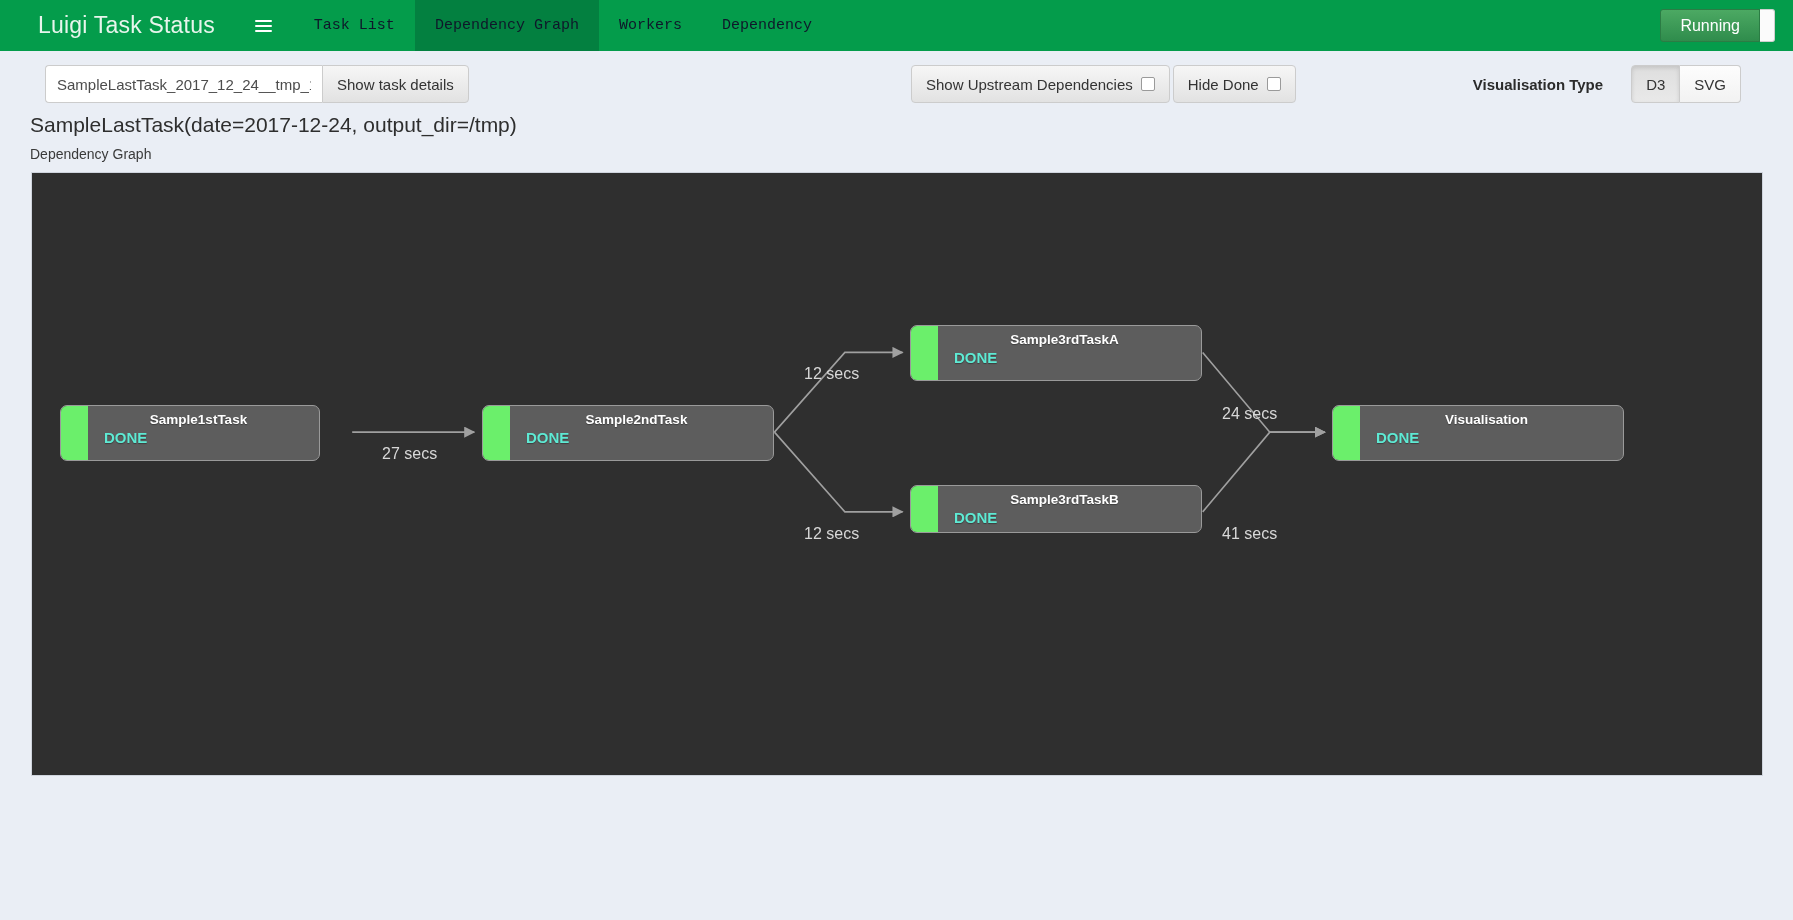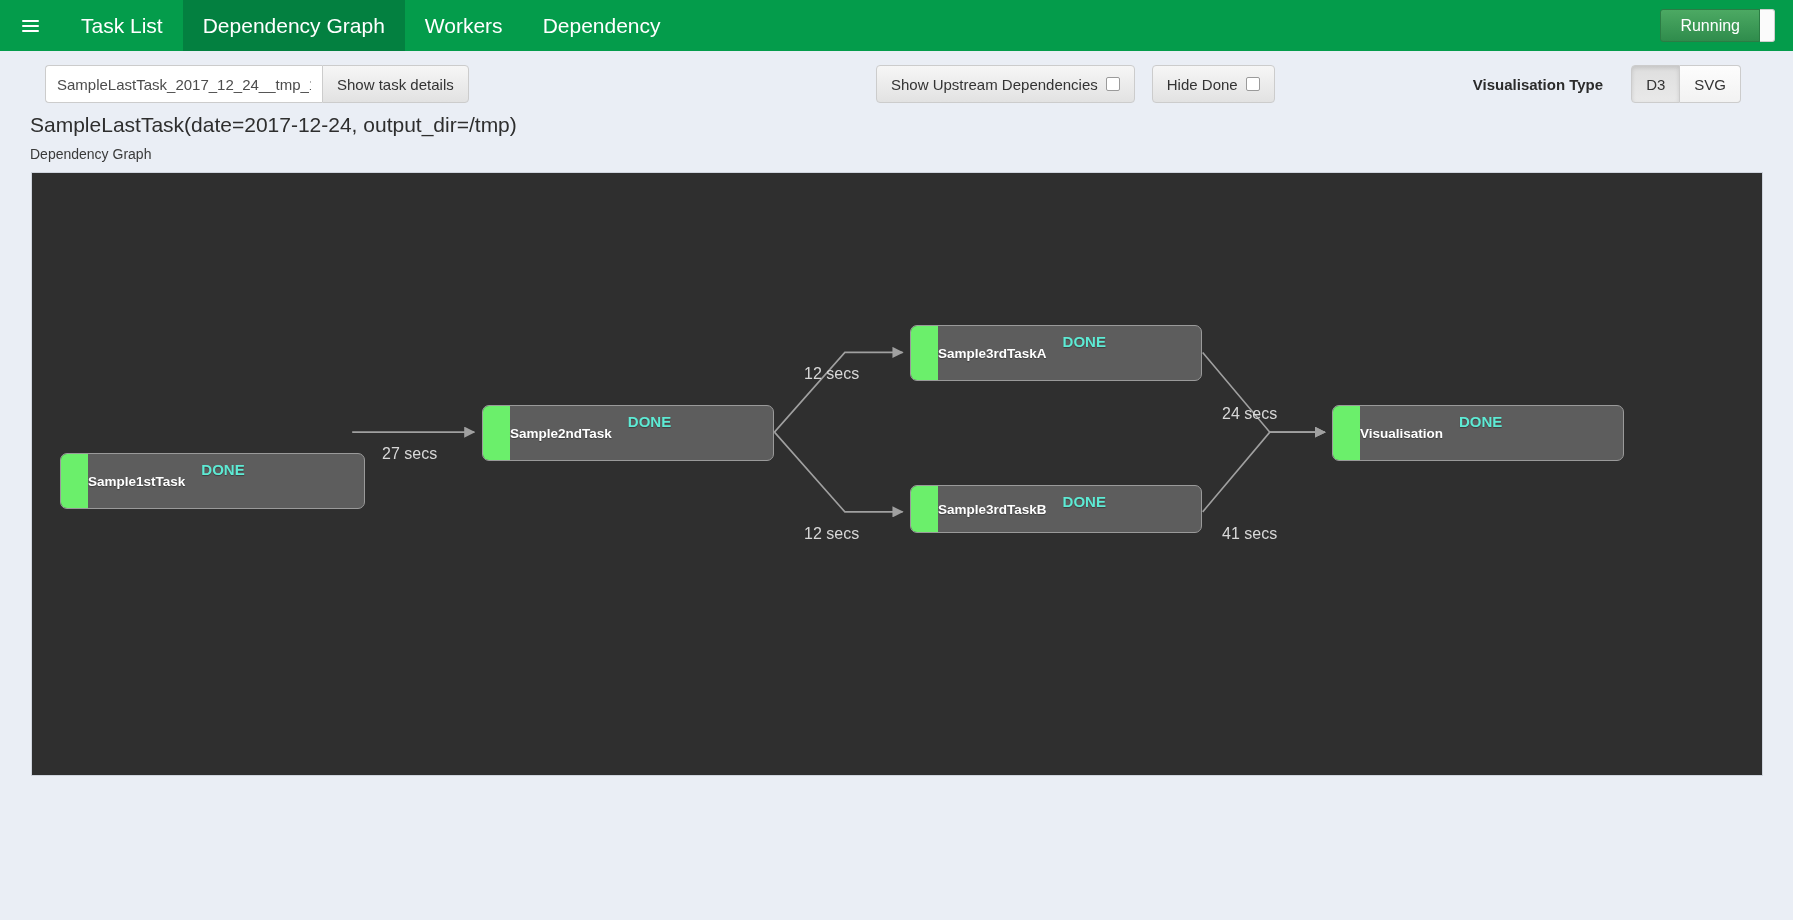--- a/index.html
+++ b/index.html
@@ -34,25 +34,26 @@
     padding: 0 22px;
     cursor: pointer;
   }
   .hamburger span {
     display: block; width: 17px; height: 2px; background: #ffffff; border-radius: 1px;
   }
   .navlinks { display: flex; align-items: stretch; }
   .navlink {
     display: flex; align-items: center;
     padding: 0 20px;
-    color: #ffffff;
-    font-size: 21px;
+    color: #0f172a;
+    font-size: 15px;
     text-decoration: none;
     white-space: nowrap;
     cursor: pointer;
+    font-family: Liberation Mono, monospace;
   }
   .navlink.active { background: #038040; }
   .nav-right {
     margin-left: auto;
     display: flex; align-items: center;
     padding-right: 18px;
   }
   .status-badge {
     display: flex; align-items: center;
     height: 33px;
@@ -106,22 +107,22 @@
     color: #333333;
     background: linear-gradient(to bottom, #f6f6f6 0%, #e2e2e2 100%);
     border: 1px solid #cccccc;
     border-radius: 4px;
     white-space: nowrap;
     cursor: pointer;
   }
   .task-search-group .btn { border-radius: 0 4px 4px 0; }
 
   .center-btns {
-    position: absolute; left: 876px; top: 14px;
-    display: flex; gap: 17px;
+    position: absolute; left: 911px; top: 14px;
+    display: flex; gap: 3px;
   }
   .btn .cbox {
     display: inline-block;
     width: 14px; height: 14px;
     margin-left: 8px;
     background: #ffffff;
     border: 1px solid #9a9a9a;
     border-radius: 2px;
     vertical-align: middle;
   }
@@ -176,21 +177,21 @@
     background: #5d5d5d;
     border: 1.5px solid #9a9a9a;
     border-radius: 7px;
     overflow: hidden;
   }
   .node-bar { width: 27px; background: #6bef6b; flex: none; }
   .node-body {
     position: relative;
     flex: 1;
     padding: 6px 10px 4px 0;
-    display: flex; align-items: center;
+    display: flex; flex-direction: column; align-items: center;
   }
   .node-name {
     font-size: 13.5px;
     font-weight: bold;
     color: #ffffff;
     line-height: 1.15;
     text-shadow: 0 1px 1px rgba(0,0,0,.35);
   }
   .node-status {
     align-self: flex-start;
@@ -205,20 +206,21 @@
     position: absolute;
     font-size: 16px;
     color: #d8d8d8;
     white-space: nowrap;
   }
 </style>
 </head>
 <body>
 
 <div class="navbar">
+  <div class="brand">Luigi Task Status</div>
 
   <div class="hamburger">
     <span></span>
     <span></span>
     <span></span>
   </div>
 
   <div class="navlinks">
     <a class="navlink">Task List</a>
     <a class="navlink active">Dependency Graph</a>
@@ -271,21 +273,21 @@
     </defs>
     <g id="edge-layer" stroke="#a0a0a0" stroke-width="1.6" fill="none">
         <path d="M 320 260 L 387.1 260 L 442 260" marker-end="url(#arrow)"></path>
         <path d="M 742 260 L 812.4 180 L 870 180" marker-end="url(#arrow)"></path>
         <path d="M 742 260 L 812.4 340 L 870 340" marker-end="url(#arrow)"></path>
         <path d="M 1170 180 L 1237.1 260 L 1292 260" marker-end="url(#arrow)"></path>
         <path d="M 1170 340 L 1237.1 260 L 1292 260" marker-end="url(#arrow)"></path>
       </g>
   </svg>
   <div id="node-layer">
-      <div class="node" style="left: 28px; top: 232px; width: 305px; height: 56px; margin-top: 48px;">
+      <div class="node" style="left: 28px; top: 232px; width: 260px; height: 56px;">
         <div class="node-bar"></div>
         <div class="node-body">
           <div class="node-name">Sample1stTask</div>
           <div class="node-status">DONE</div>
         </div>
       </div>
       <div class="node" style="left: 450px; top: 232px; width: 292px; height: 56px;">
         <div class="node-bar"></div>
         <div class="node-body">
           <div class="node-name">Sample2ndTask</div>

